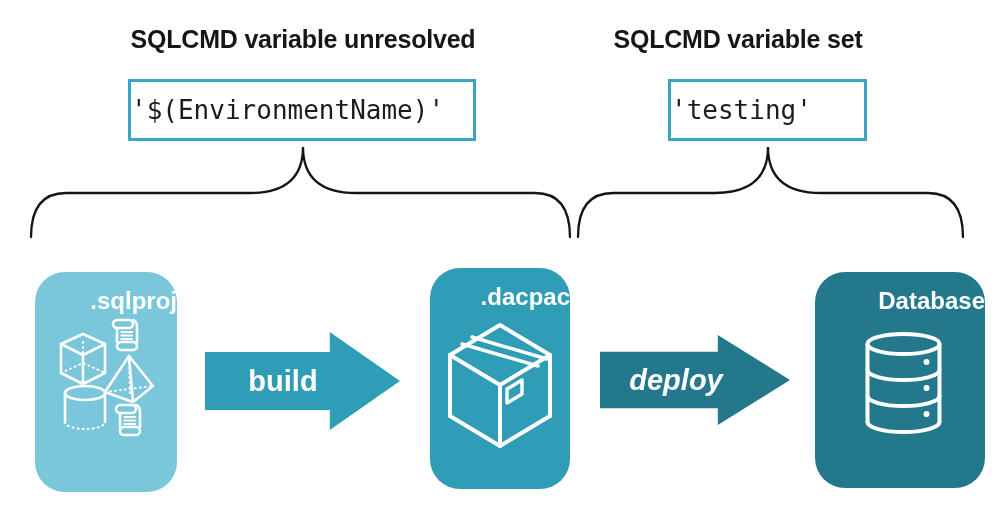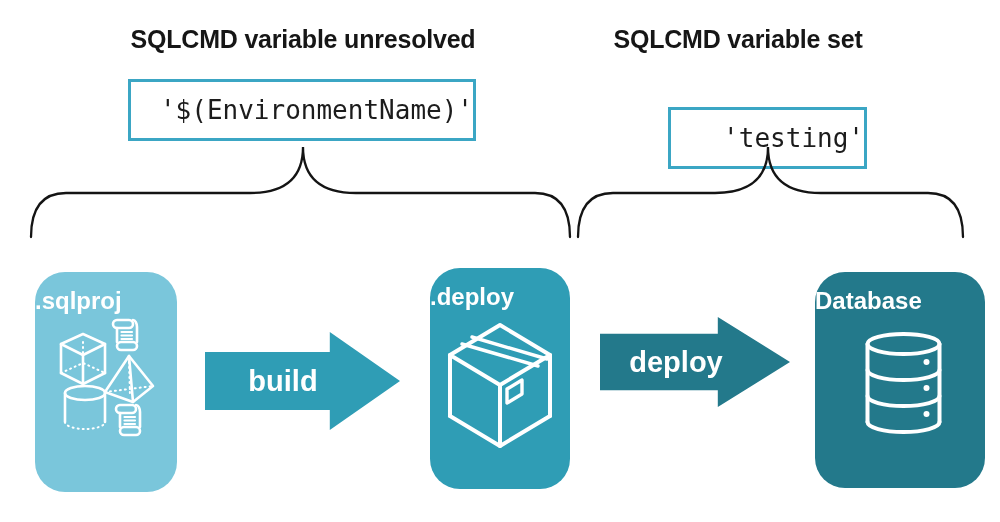--- a/index.html
+++ b/index.html
@@ -9,50 +9,51 @@
   }
   .heading{
     position:absolute;top:25px;text-align:center;
     font-size:25px;font-weight:700;color:#161616;letter-spacing:-0.2px;
   }
   .heading-left{left:103px;width:400px;}
   .heading-right{left:588px;width:300px;}
   .code-box{
     position:absolute;top:79px;height:62px;box-sizing:border-box;
     border:3px solid var(--box-border,#3BA6C4);background:#ffffff;
-    display:flex;align-items:center;justify-content:flex-end;
+    display:flex;align-items:center;justify-content:flex-start;
   }
   .code-box-left{left:128px;width:348px;}
-  .code-box-right{left:668px;width:199px;margin-top:28px;}
+  .code-box-right{left:668px;width:199px;}
   .code-text{
     font-family:"DejaVu Sans Mono","Liberation Mono",monospace;
     font-size:26px;color:#1c1c1c;white-space:pre;
   }
   .braces{position:absolute;left:0;top:0;width:1000px;height:522px;pointer-events:none;}
   .card{
     position:absolute;border-radius:30px;color:#ffffff;
   }
   .card-sqlproj{left:35px;top:272px;width:142px;height:220px;background:var(--light-blue,#7AC6DB);}
   .card-dacpac{left:430px;top:268px;width:140px;height:221px;background:var(--teal,#2F9DB5);}
   .card-database{left:815px;top:272px;width:170px;height:216px;background:var(--dark-teal,#23798B);}
   .card-title{
-    position:absolute;left:0;top:15px;width:100%;text-align:left;
+    position:absolute;left:0;top:15px;width:100%;text-align:right;
     font-size:24px;font-weight:700;color:#ffffff;
   }
   .card-icons{position:absolute;left:0;top:0;width:100%;height:100%;}
   .arrow{
     position:absolute;color:#ffffff;
   }
   .arrow-build{
     left:205px;top:330px;width:195px;height:102px;background:var(--teal,#2F9DB5);
     clip-path:polygon(0% 21.6%,64% 21.6%,64% 2%,100% 50%,64% 98%,64% 78.4%,0% 78.4%);
   }
   .arrow-deploy{
-    left:600px;top:315px;width:190px;height:94px;background:var(--dark-teal,#23798B);
+    left:600px;top:333px;width:190px;height:94px;background:var(--dark-teal,#23798B);
     clip-path:polygon(0% 20%,62% 20%,62% 2%,100% 50%,62% 98%,62% 80%,0% 80%);
+    font-style:italic;
   }
   .arrow-label{
     position:absolute;left:40%;top:50%;transform:translate(-50%,-50%);
     font-size:29px;font-weight:700;white-space:nowrap;
   }
 </style>
 </head>
 <body>
 
 <div class="canvas">
@@ -111,21 +112,21 @@
         <path d="M 9.5,12 H 20 M 9.5,15.5 H 20 M 9.5,19 H 20" stroke-width="2.2"></path>
       </g>
     </svg>
   </div>
 
   <div class="arrow arrow-build">
     <span class="arrow-label">build</span>
   </div>
 
   <div class="card card-dacpac">
-    <div class="card-title">.deploy</div>
+    <div class="card-title">.dacpac</div>
     <svg class="card-icons" viewBox="0 0 140 221" fill="none" stroke="#ffffff" stroke-width="4" stroke-linecap="round" stroke-linejoin="round">
       <path d="M 70,57 L 120,87 L 70,117 L 20,87 Z"></path>
       <path d="M 20,87 V 148 M 120,87 V 148 M 70,117 V 178"></path>
       <path d="M 20,148 L 70,178 L 120,148"></path>
       <path d="M 42,69 L 117,91 M 32,76 L 108,98" stroke-width="3.4"></path>
       <path d="M 77,121 l 15,-9 v 14 l -15,9 z" stroke-width="3.4"></path>
     </svg>
   </div>
 
   <div class="arrow arrow-deploy">

